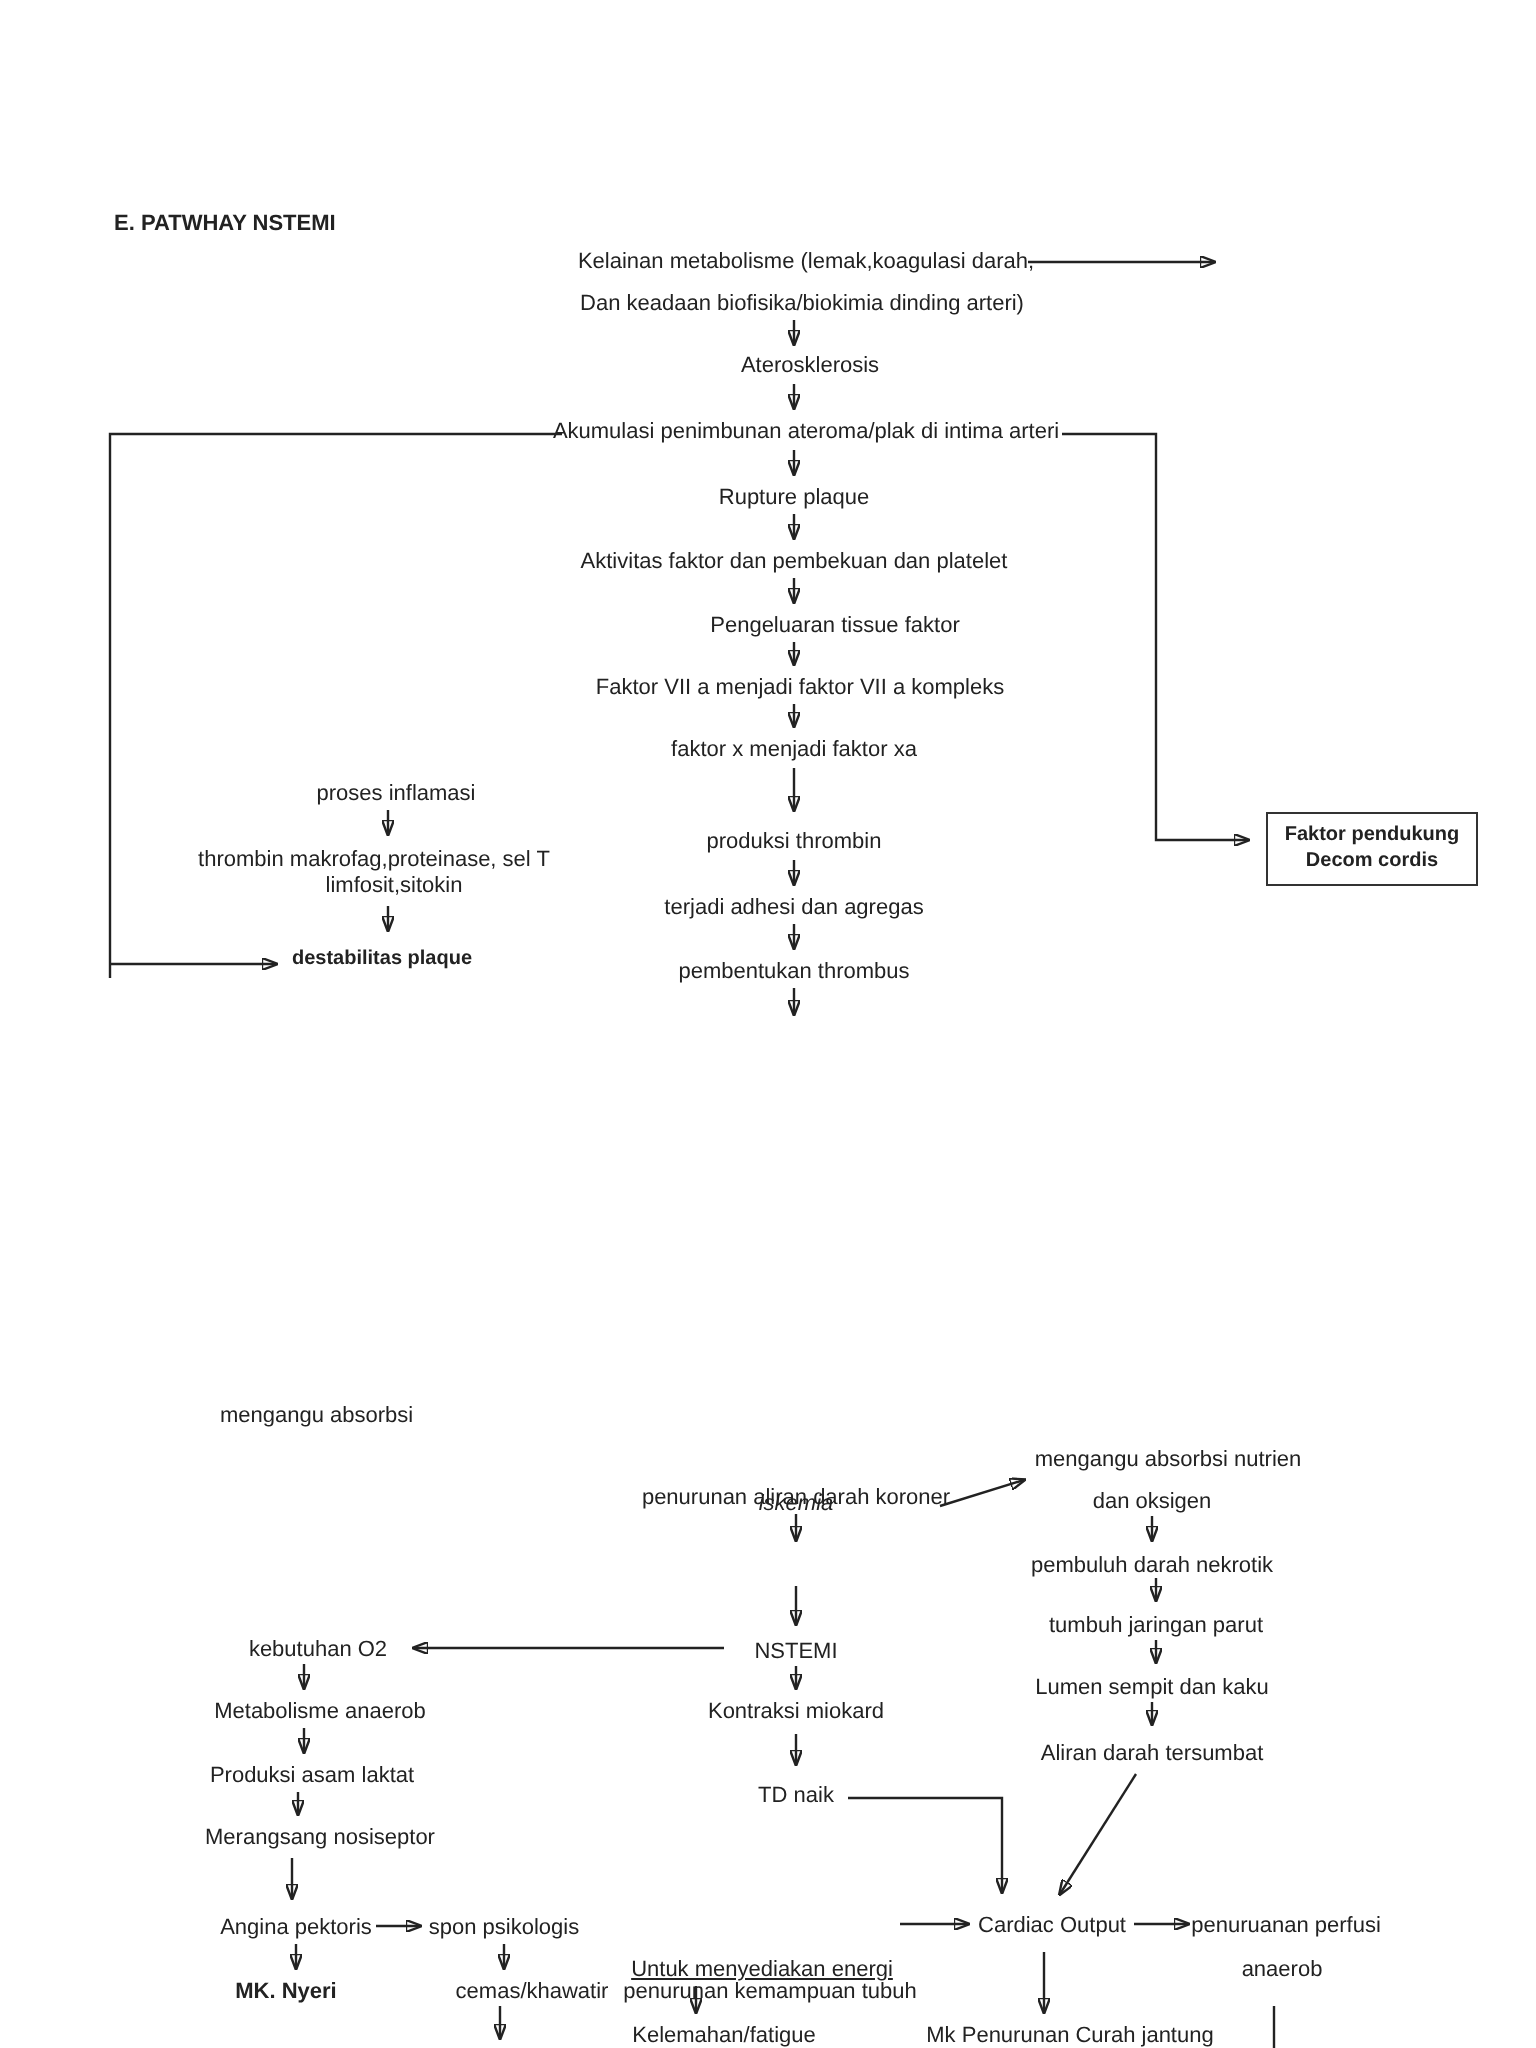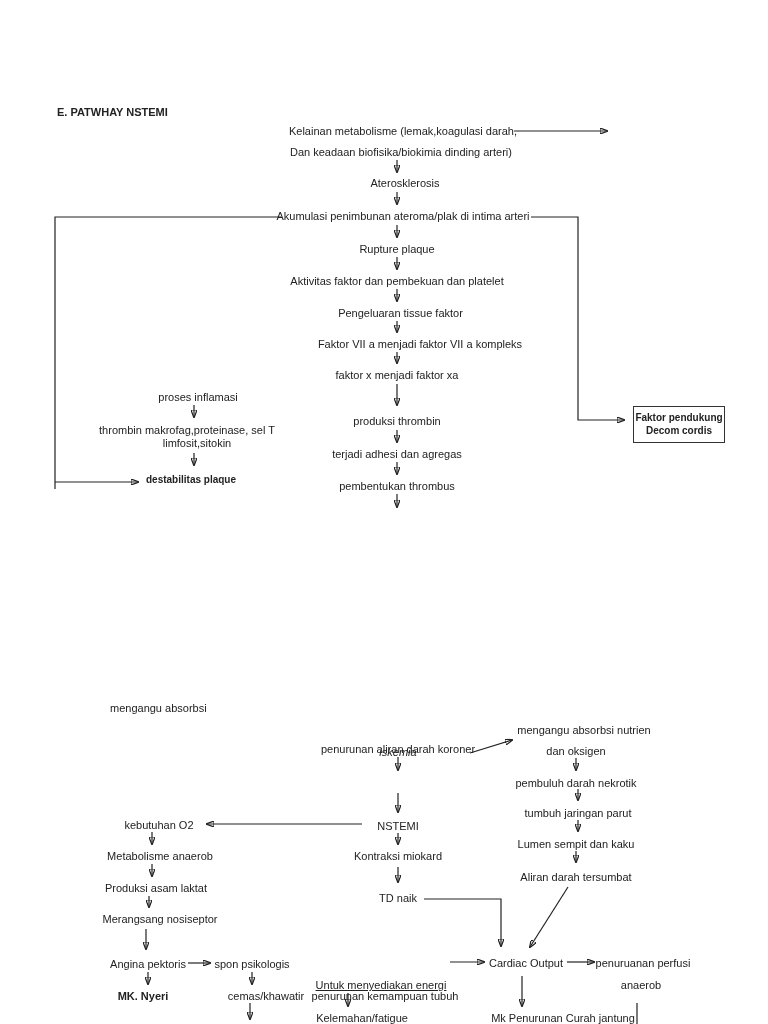--- a/index.html
+++ b/index.html
@@ -30,21 +30,21 @@
     box-sizing:border-box;
     background:#ffffff;
   }
   #faktor-pencetus-box{
     left:617px;top:119px;width:112px;height:98px;
     padding:5px 2px 0 7px;
     font-size:9.8px;line-height:10.9px;
   }
   #faktor-pencetus-box .item{padding-left:2px;}
   #faktor-pendukung-box{
-    left:633px;top:406px;width:92px;height:37px;
+    left:633px;top:406px;width:106px;height:37px;
     display:flex;flex-direction:column;justify-content:center;align-items:center;
     font-size:10px;line-height:12.5px;font-weight:600;
     border-color:#333333;
   }
 </style>
 </head>
 <body>
 
 <div id="page">
 
@@ -99,22 +99,22 @@
   </svg>
 
   <div class="node bold" style="left:57px;top:106px;">E. PATWHAY NSTEMI</div>
 
   <div class="node c" style="left:403px;top:125px;">Kelainan metabolisme (lemak,koagulasi darah,</div>
   <div class="node c" style="left:401px;top:146px;">Dan keadaan biofisika/biokimia dinding arteri)</div>
   <div class="node c" style="left:405px;top:177px;">Aterosklerosis</div>
   <div class="node c" style="left:403px;top:210px;">Akumulasi penimbunan ateroma/plak di intima arteri</div>
   <div class="node c" style="left:397px;top:243px;">Rupture plaque</div>
   <div class="node c" style="left:397px;top:275px;">Aktivitas faktor dan pembekuan dan platelet</div>
-  <div class="node c" style="left:389px;top:307px;padding-left:23px;">Pengeluaran tissue faktor</div>
-  <div class="node c" style="left:397px;top:338px;padding-left:46px;">Faktor VII a menjadi faktor VII a kompleks</div>
+  <div class="node c" style="left:406px;top:307px;padding-left:23px;">Pengeluaran tissue faktor</div>
+  <div class="node c" style="left:377px;top:338px;padding-left:46px;">Faktor VII a menjadi faktor VII a kompleks</div>
   <div class="node c" style="left:397px;top:369px;">faktor x menjadi faktor xa</div>
   <div class="node c" style="left:397px;top:415px;">produksi thrombin</div>
   <div class="node c" style="left:397px;top:448px;">terjadi adhesi dan agregas</div>
   <div class="node c" style="left:397px;top:480px;">pembentukan thrombus</div>
 
   <div class="node c" style="left:198px;top:391px;">proses inflamasi</div>
   <div class="node c" style="left:187px;top:424px;">thrombin makrofag,proteinase, sel T</div>
   <div class="node c" style="left:197px;top:437px;">limfosit,sitokin</div>
   <div class="node c sbold" style="left:191px;top:473px;">destabilitas plaque</div>
 
@@ -147,15 +147,15 @@
 
   <div class="node c" style="left:398px;top:850px;">Kontraksi miokard</div>
   <div class="node c" style="left:398px;top:892px;">TD naik</div>
   <div class="node c" style="left:385px;top:958px;margin-top:32px;">penurunan kemampuan tubuh</div>
   <div class="node c" style="left:381px;top:979px;text-decoration:underline;">Untuk menyediakan energi</div>
   <div class="node c" style="left:362px;top:1012px;">Kelemahan/fatigue</div>
 
   <div class="node c" style="left:526px;top:957px;">Cardiac Output</div>
   <div class="node c" style="left:643px;top:957px;">penuruanan perfusi</div>
   <div class="node c" style="left:641px;top:979px;">anaerob</div>
-  <div class="node c" style="left:535px;top:1012px;margin-left:28px;">Mk Penurunan Curah jantung</div>
+  <div class="node c" style="left:535px;top:1012px;">Mk Penurunan Curah jantung</div>
 
 </div>
 
 </body></html>

